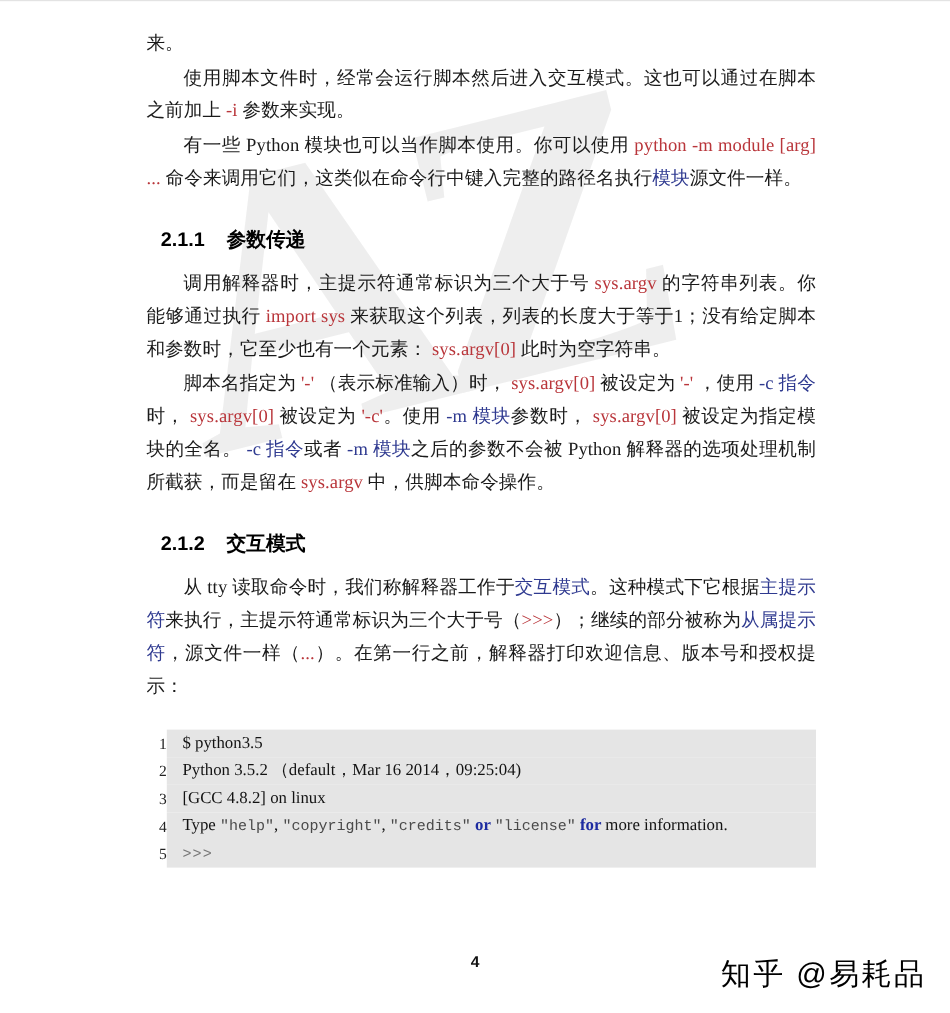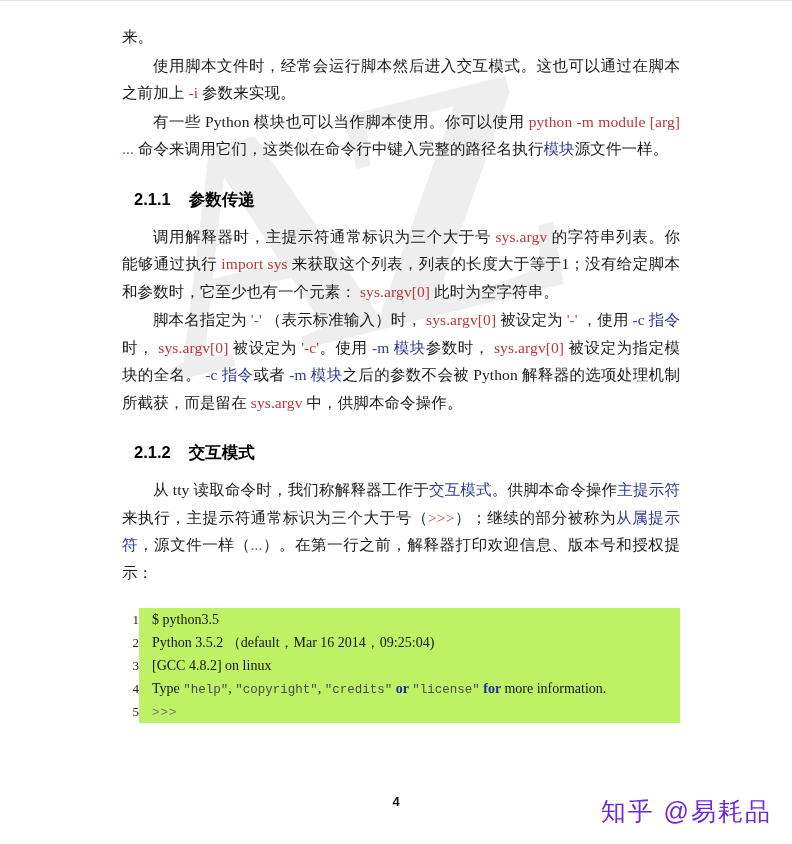--- a/index.html
+++ b/index.html
@@ -98,21 +98,21 @@
     flex: 0 0 17px;
     text-align: right;
     font-size: 13px;
     line-height: 23px;
     color: #222;
     font-family: "Liberation Serif", serif;
     background: #ffffff;
   }
   .code-cell {
     flex: 1 1 auto;
-    background: #bef264;
+    background: #e5e5e5;
     font-size: 14px;
     line-height: 23px;
     padding-left: 13px;
     white-space: pre;
     color: #131313;
     font-family: "Liberation Serif", serif;
   }
   .code-cell .mspan {
     font-family: "Liberation Mono", "DejaVu Sans Mono", monospace;
     font-size: 12.5px;
@@ -144,21 +144,21 @@
     z-index: 3;
   }
 
   
   .corner-wm {
     position: absolute;
     right: 20px;
     bottom: 16px;
     font-family: "Liberation Sans", "DejaVu Sans", sans-serif;
     font-size: 25px;
-    color: #6d28d9;
+    color: #000000;
     letter-spacing: 2px;
     z-index: 3;
     user-select: none;
     white-space: nowrap;
   }
 </style>
 </head>
 <body>
 
 <div class="page">
@@ -176,21 +176,21 @@
     <p class="para"><span>有一些 Python 模块也可以当作脚本使用。你可以使用 </span><span class="mono-red">python -m module [arg] ...</span><span> 命令来调用它们，这类似在命令行中键入完整的路径名执行</span><span class="mono-blue">模块</span><span>源文件一样。</span></p>
 
     <h3 class="sec"><span class="num">2.1.1</span><span>参数传递</span></h3>
 
     <p class="para"><span>调用解释器时，主提示符通常标识为三个大于号 </span><span class="mono-red">sys.argv</span><span> 的字符串列表。你能够通过执行 </span><span class="mono-red">import sys</span><span> 来获取这个列表，列表的长度大于等于1；没有给定脚本和参数时，它至少也有一个元素： </span><span class="mono-red">sys.argv[0]</span><span> 此时为空字符串。</span></p>
 
     <p class="para"><span>脚本名指定为 </span><span class="mono-red">'-'</span><span> （表示标准输入）时， </span><span class="mono-red">sys.argv[0]</span><span> 被设定为 </span><span class="mono-red">'-'</span><span> ，使用 </span><span class="mono-blue">-c 指令</span><span>时， </span><span class="mono-red">sys.argv[0]</span><span> 被设定为 </span><span class="mono-red">'-c'</span><span>。使用 </span><span class="mono-blue">-m 模块</span><span>参数时， </span><span class="mono-red">sys.argv[0]</span><span> 被设定为指定模块的全名。 </span><span class="mono-blue">-c 指令</span><span>或者 </span><span class="mono-blue">-m 模块</span><span>之后的参数不会被 Python 解释器的选项处理机制所截获，而是留在 </span><span class="mono-red">sys.argv</span><span> 中，供脚本命令操作。</span></p>
 
     <h3 class="sec"><span class="num">2.1.2</span><span>交互模式</span></h3>
 
-    <p class="para"><span>从 tty 读取命令时，我们称解释器工作于</span><span class="mono-blue">交互模式</span><span>。供脚本命令操作</span><span class="mono-blue">主提示符</span><span>来执行，主提示符通常标识为三个大于号（</span><span class="mono-red">&gt;&gt;&gt;</span><span>）；继续的部分被称为</span><span class="mono-blue">从属提示符</span><span>，源文件一样（</span><span class="mono-red">...</span><span>）。在第一行之前，解释器打印欢迎信息、版本号和授权提示：</span></p>
+    <p class="para"><span>从 tty 读取命令时，我们称解释器工作于</span><span class="mono-blue">交互模式</span><span>。这种模式下它根据</span><span class="mono-blue">主提示符</span><span>来执行，主提示符通常标识为三个大于号（</span><span class="mono-red">&gt;&gt;&gt;</span><span>）；继续的部分被称为</span><span class="mono-blue">从属提示符</span><span>，源文件一样（</span><span class="mono-red">...</span><span>）。在第一行之前，解释器打印欢迎信息、版本号和授权提示：</span></p>
 
     <div class="listing">
 
       <div class="code-row">
         <div class="ln">1</div>
         <div class="code-cell">$ python3.5</div>
       </div>
 
       <div class="code-row">
         <div class="ln">2</div>

